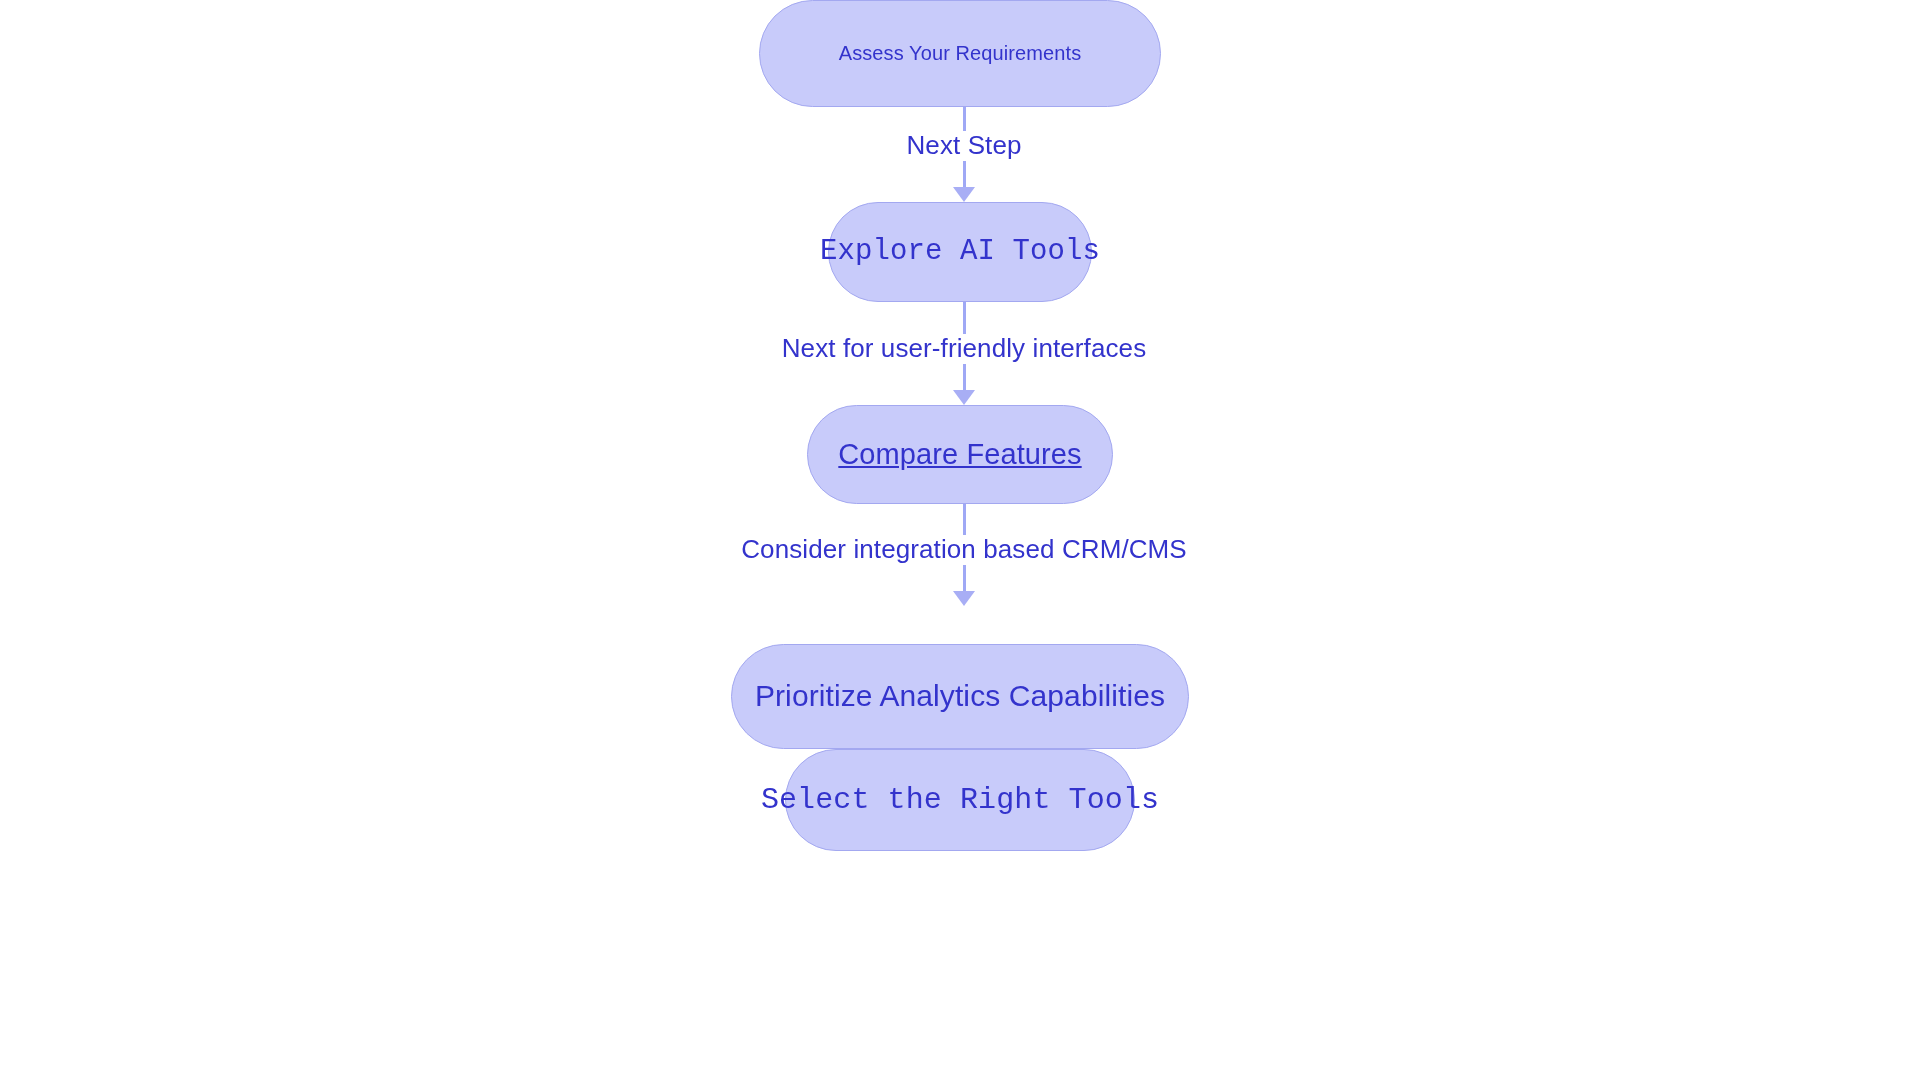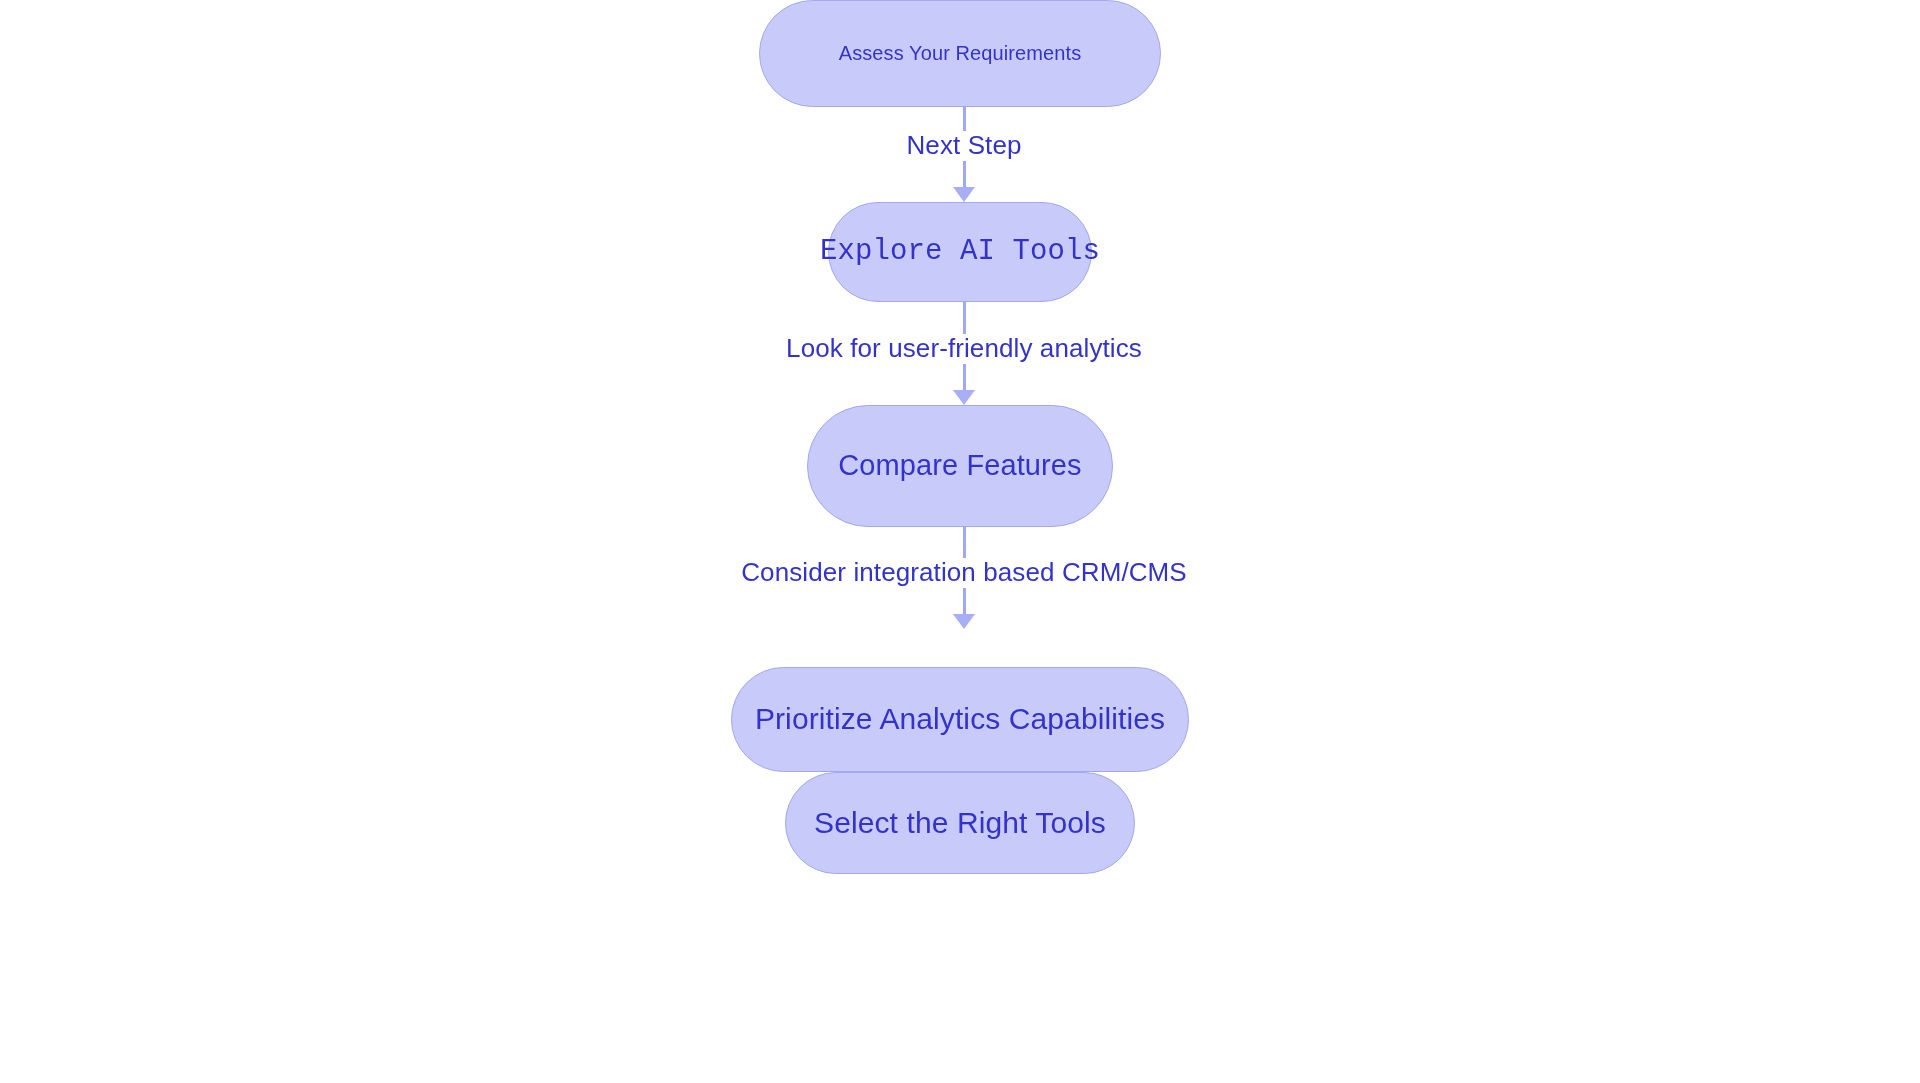--- a/index.html
+++ b/index.html
@@ -46,28 +46,28 @@
     color: #3333cc;
     letter-spacing: 0.1px;
   }
 
   .node-n1 { width: 402px; height: 107px; }
   .node-n1 .node-label { font-size: 20px; }
 
   .node-n2 { width: 264px; height: 100px; }
   .node-n2 .node-label { font-size: 29px; font-family: Liberation Mono, monospace; }
 
-  .node-n3 { width: 306px; height: 122px; }
+  .node-n3 { width: 306px; height: 99px; text-decoration: underline; }
   .node-n3 .node-label { font-size: 29px; }
 
   .node-n4 { width: 458px; height: 105px; margin-top: 38px; }
   .node-n4 .node-label { font-size: 30px; }
 
   .node-n5 { width: 350px; height: 102px; }
-  .node-n5 .node-label { font-size: 30px; }
+  .node-n5 .node-label { font-size: 30px; font-family: Liberation Mono, monospace; }
 
   
   .edge {
     position: relative;
     width: 100%;
     display: flex;
     flex-direction: column;
     align-items: center;
     margin-left: 8px;
   }
@@ -120,21 +120,21 @@
       <div class="edge-line-bottom"></div>
       <div class="edge-arrow"></div>
     </div>
 
     <div class="node node-n2">
       <span class="node-label">Explore AI Tools</span>
     </div>
 
     <div class="edge edge-e2">
       <div class="edge-line-top"></div>
-      <span class="edge-label">Look for user-friendly analytics</span>
+      <span class="edge-label">Next for user-friendly interfaces</span>
       <div class="edge-line-bottom"></div>
       <div class="edge-arrow"></div>
     </div>
 
     <div class="node node-n3">
       <span class="node-label">Compare Features</span>
     </div>
 
     <div class="edge edge-e3">
       <div class="edge-line-top"></div>

